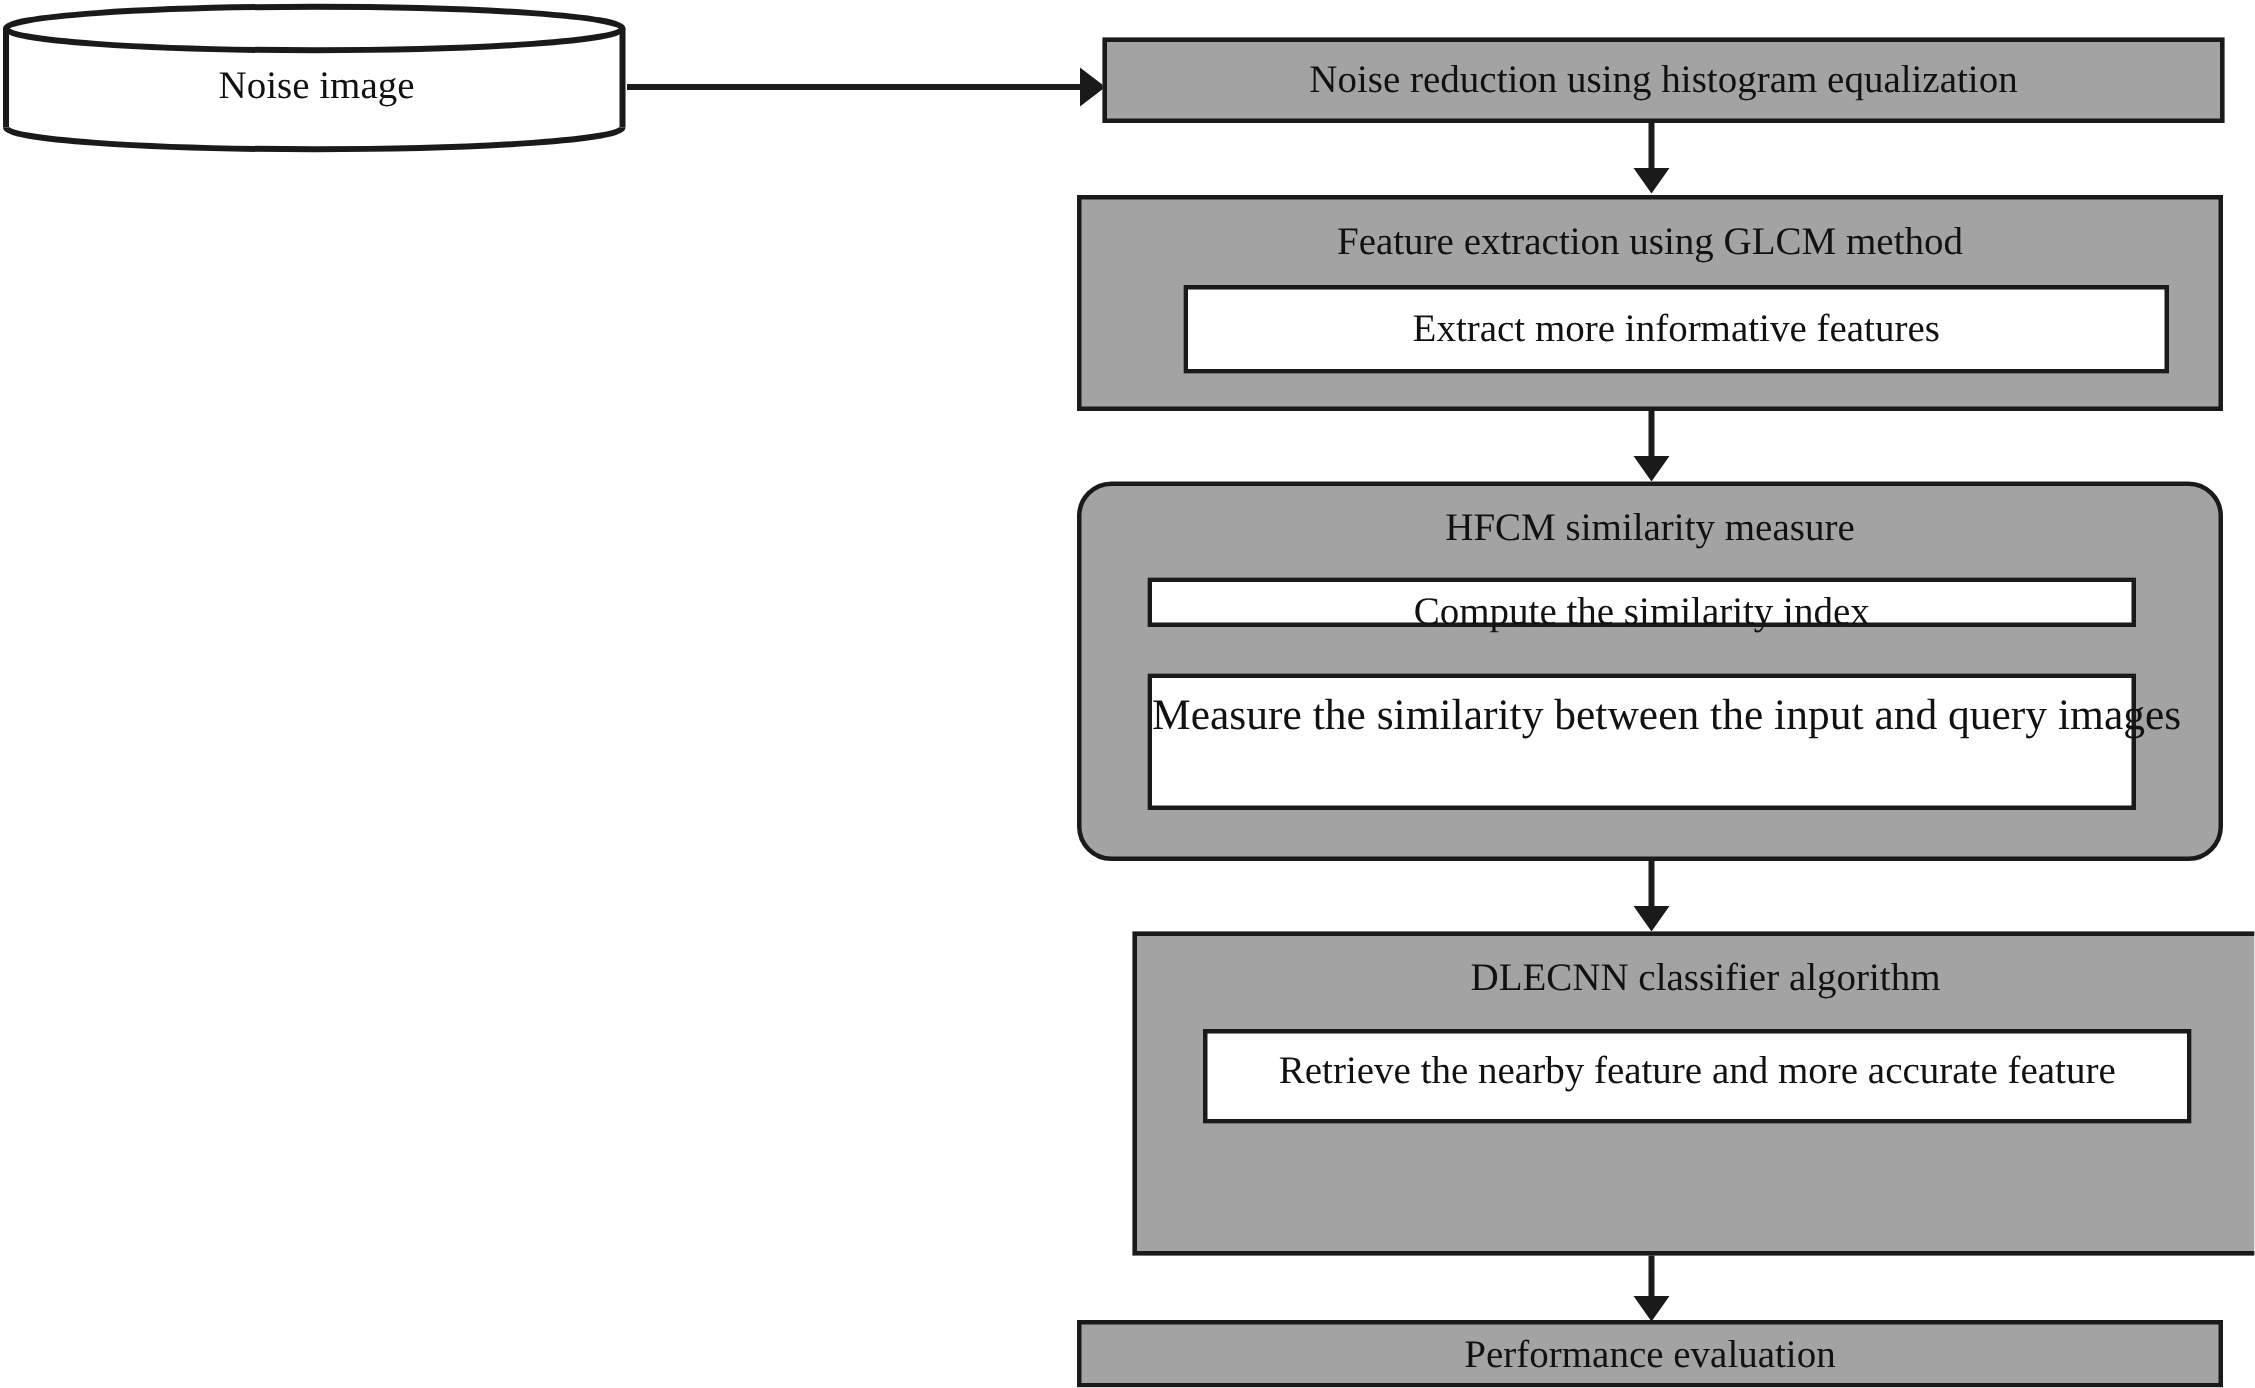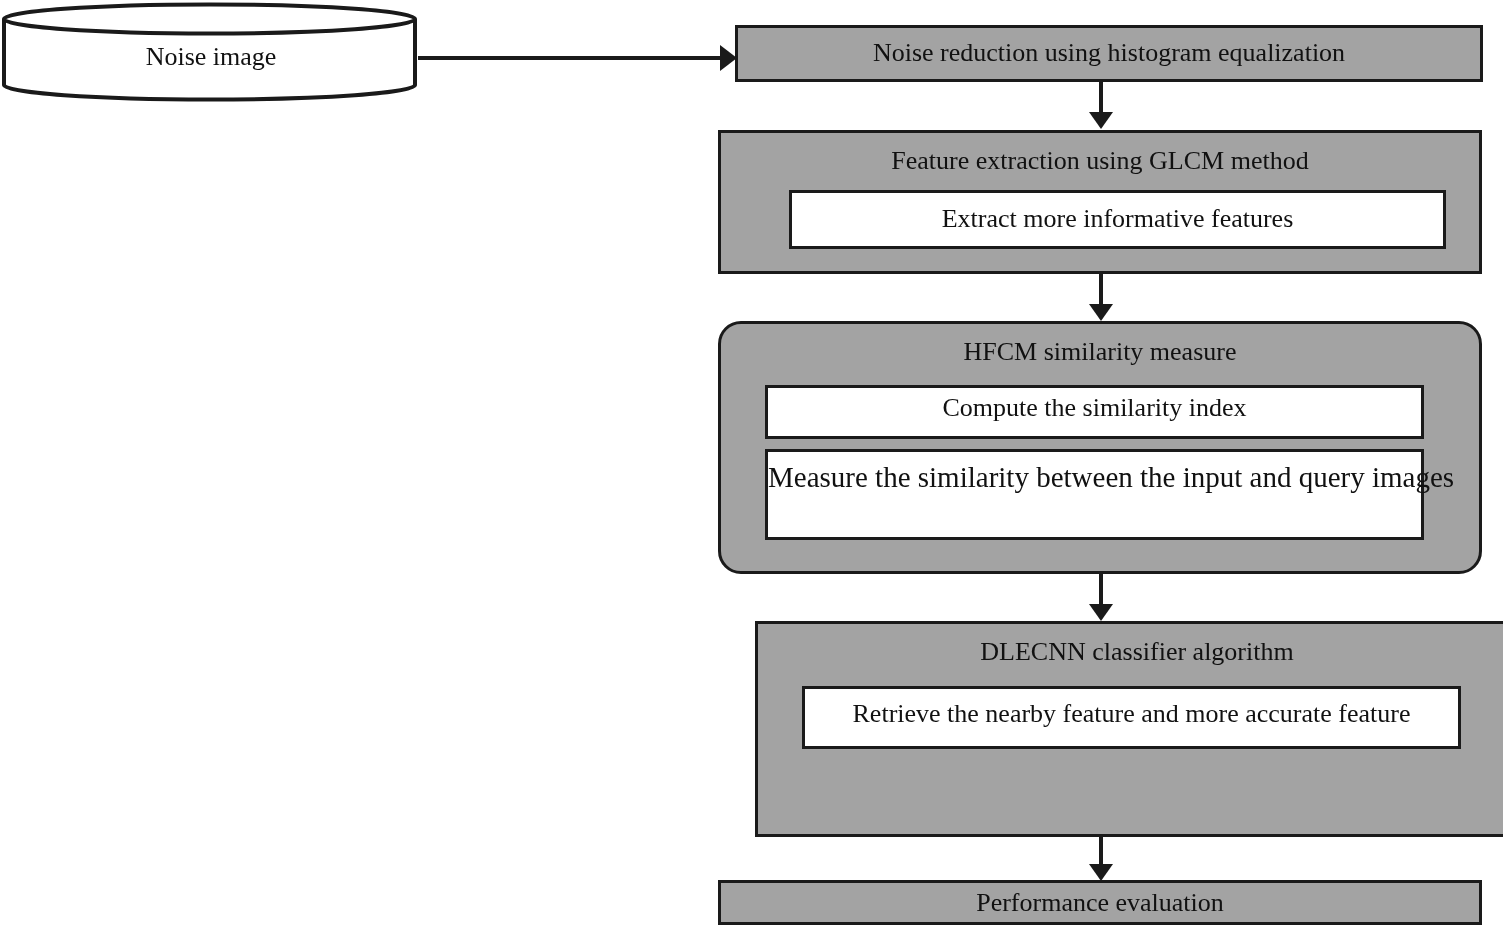--- a/index.html
+++ b/index.html
@@ -114,21 +114,21 @@
 
   <div class="conn" style="left:1086px; top:274px; width:30px; height:48px;">
     <svg width="30" height="48" viewBox="0 0 30 48" xmlns="http://www.w3.org/2000/svg">
       <line x1="15" y1="0" x2="15" y2="31" stroke="#1a1a1a" stroke-width="4"></line>
       <polygon points="3,30 27,30 15,47" fill="#1a1a1a"></polygon>
     </svg>
   </div>
 
   <div class="node" style="left:718px; top:321px; width:764px; height:253px;border-radius:23px;">
     <div class="node-label group-header">HFCM similarity measure</div>
-    <div class="inner-box" style="left:44px; top:61px; width:659px; height:54px;">
+    <div class="inner-box" style="left:44px; top:61px; width:659px; height:33px;">
       <div class="node-label" style="top:6px;">Compute the similarity index</div>
     </div>
     <div class="inner-box" style="left:44px; top:125px; width:659px; height:91px;">
       <div class="node-label" style="top:10px; font-size:29px;">Measure the similarity between the input and query images</div>
     </div>
   </div>
 
   <div class="conn" style="left:1086px; top:574px; width:30px; height:48px;">
     <svg width="30" height="48" viewBox="0 0 30 48" xmlns="http://www.w3.org/2000/svg">
       <line x1="15" y1="0" x2="15" y2="31" stroke="#1a1a1a" stroke-width="4"></line>

